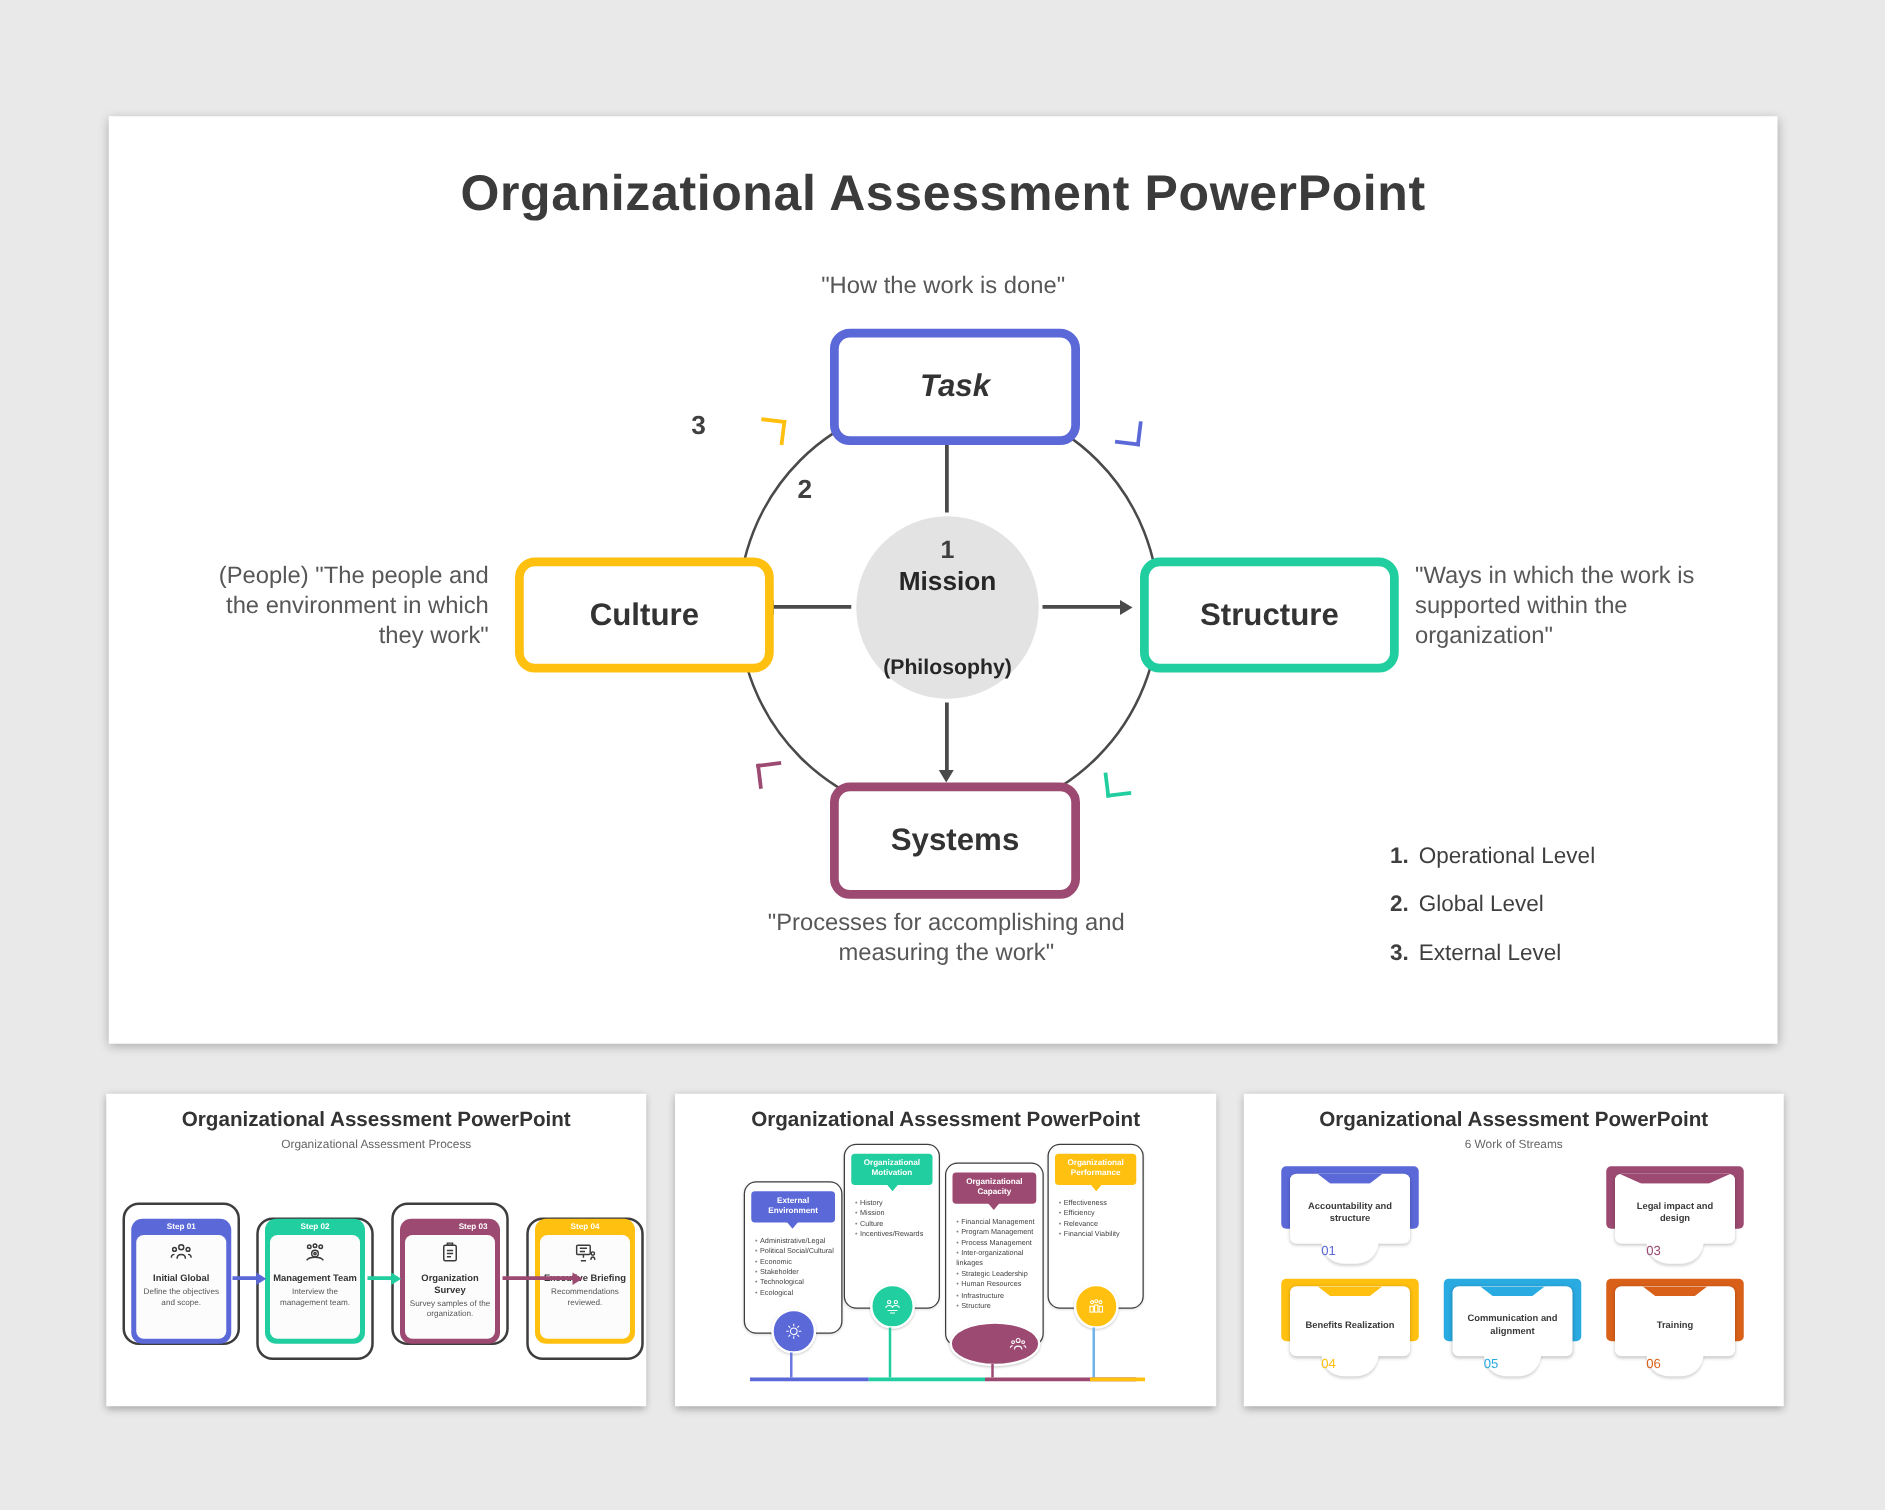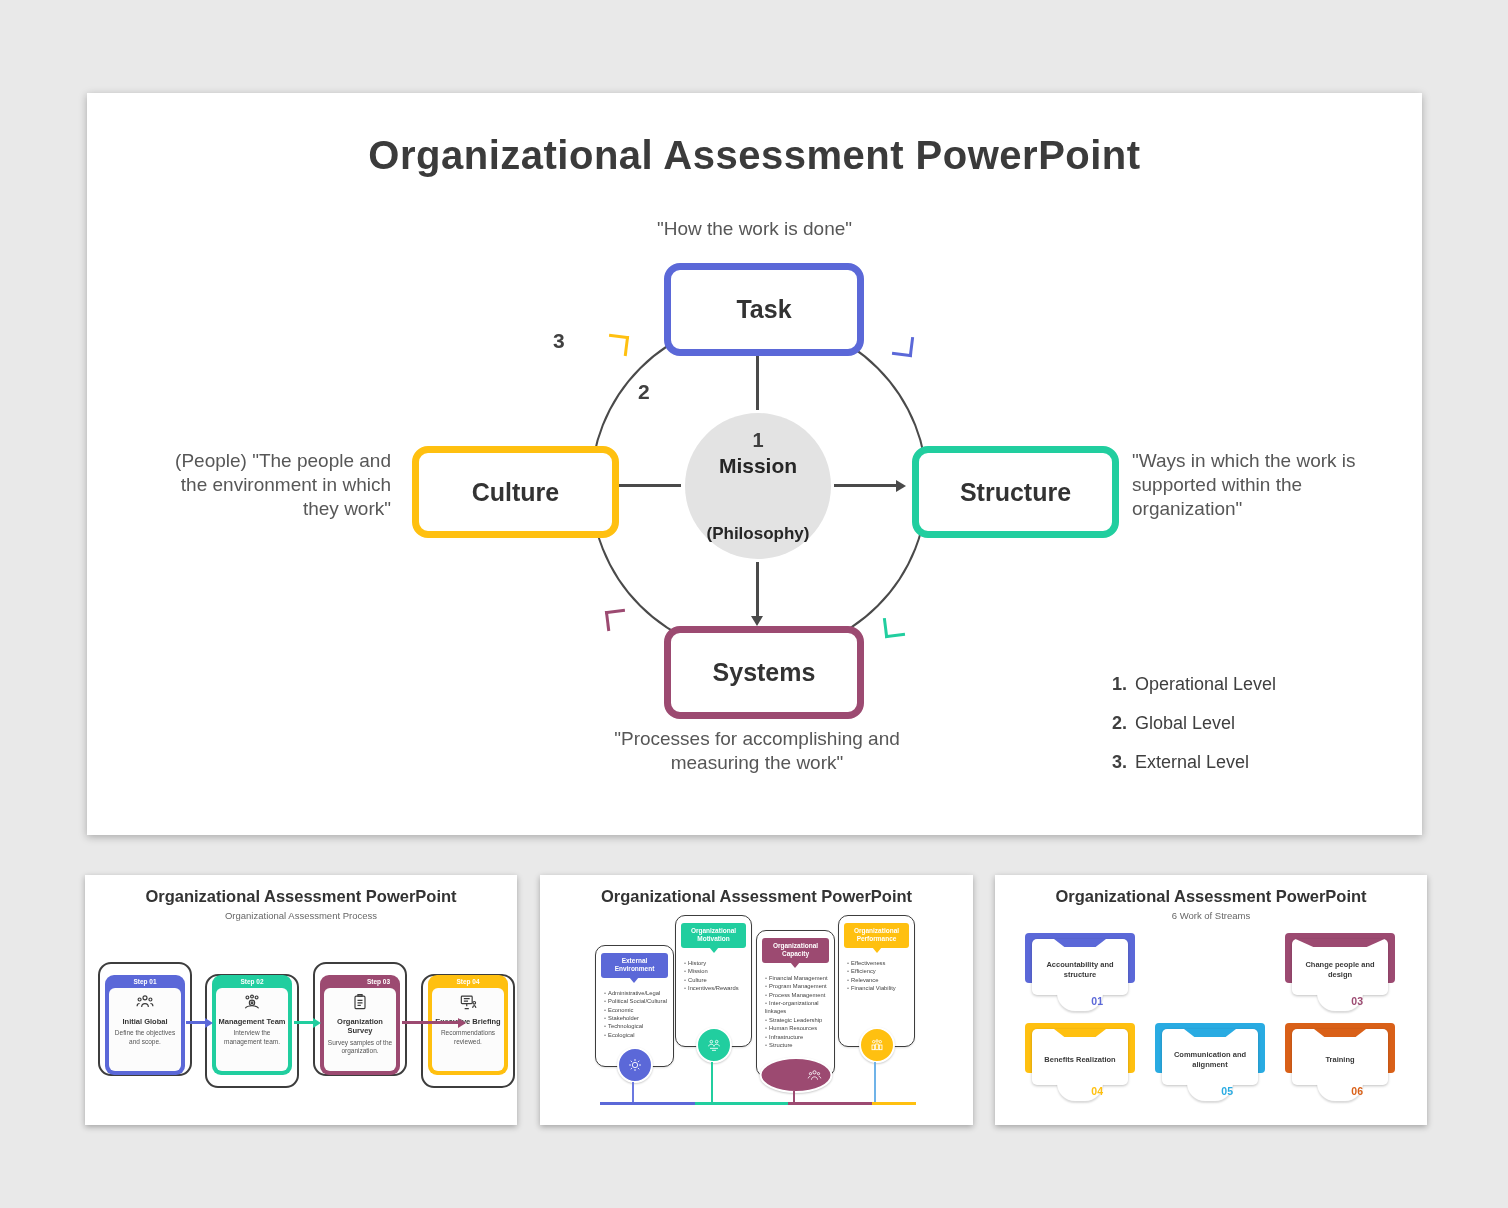--- a/index.html
+++ b/index.html
@@ -40,21 +40,21 @@
   }
   .mission .lvl{font-size:20px;font-weight:bold;color:#3f3f3f;margin-bottom:2px;}
   .mission .l1{font-size:21px;font-weight:bold;color:#262626;}
   .mission .l2{font-size:17px;font-weight:bold;color:#262626;margin-top:46px;}
 
   .node{
     position:absolute;background:#fff;border-style:solid;border-width:7px;border-radius:16px;
     display:flex;align-items:center;justify-content:center;
     font-size:25px;font-weight:bold;color:#333;z-index:3;
   }
-  .n-task{left:577px;top:170px;width:186px;height:79px;}
+  .n-task{left:577px;top:170px;width:186px;height:79px;font-style:italic;}
   .n-culture{left:325px;top:353px;width:193px;height:78px;}
   .n-structure{left:825px;top:353px;width:193px;height:78px;}
   .n-systems{left:577px;top:533px;width:186px;height:79px;}
 
   .lvl-num{position:absolute;font-size:21px;font-weight:bold;color:#404040;z-index:2;}
   .lvl-2{left:551px;top:287px;}
   .lvl-3{left:466px;top:236px;}
 
   .arrow-line{position:absolute;background:#4a4a4a;z-index:2;}
   .a-up{left:669px;top:260px;width:2.5px;height:57px;}
@@ -124,21 +124,21 @@
   .bl3{left:248px;width:84px;} .bl4{left:332px;width:44px;}
 
   
   .wcard{position:absolute;width:110px;height:78px;}
   .w1{left:30px;top:58px;} .w2{left:160px;top:58px;} .w3{left:290px;top:58px;}
   .w4{left:30px;top:148px;} .w5{left:160px;top:148px;} .w6{left:290px;top:148px;}
   .wcard-bg{position:absolute;left:0;right:0;top:0;height:50px;border-radius:4px;}
   .wcard-white{position:absolute;left:7px;right:7px;top:6px;bottom:16px;background:#fff;border-radius:5px;box-shadow:0 1px 3px rgba(0,0,0,.25);display:flex;align-items:center;justify-content:center;}
   .wcard-notch{position:absolute;top:0;left:50%;transform:translateX(-50%);width:52px;height:8px;clip-path:polygon(0 0,100% 0,80% 100%,20% 100%);}
   .wcard-label{font-size:7.5px;font-weight:bold;color:#3a3a3a;text-align:center;line-height:1.35;padding:6px 8px 0;}
-  .wcard-tab{position:absolute;bottom:0;left:50%;transform:translateX(-50%);width:46px;height:18px;background:#fff;border-radius:0 0 21px 21px;box-shadow:0 2px 2px rgba(0,0,0,.15);text-align:right;line-height:17px;font-size:10.5px;font-weight:bold;}
+  .wcard-tab{position:absolute;bottom:0;left:50%;transform:translateX(-50%);width:46px;height:18px;background:#fff;border-radius:0 0 21px 21px;box-shadow:0 2px 2px rgba(0,0,0,.15);text-align:left;line-height:17px;font-size:10.5px;font-weight:normal;}
 </style>
 </head>
 <body>
 
 <div class="main-slide">
   <div class="ms-title">Organizational Assessment PowerPoint</div>
 
   <div class="quote q-top">"How the work is done"</div>
 
   <div class="quote q-left">
@@ -395,21 +395,21 @@
       <div class="wcard-label">Accountability and structure</div>
     </div>
     <div class="wcard-tab tx-blue">01</div>
   </div>
 
 
   <div class="wcard w3">
     <div class="wcard-bg bg-maroon"></div>
     <div class="wcard-white">
       <div class="wcard-notch bg-maroon"></div>
-      <div class="wcard-label">Change people and design</div>
+      <div class="wcard-label">Legal impact and design</div>
     </div>
     <div class="wcard-tab tx-maroon">03</div>
   </div>
 
   <div class="wcard w4">
     <div class="wcard-bg bg-yellow"></div>
     <div class="wcard-white">
       <div class="wcard-notch bg-yellow"></div>
       <div class="wcard-label">Benefits Realization</div>
     </div>

